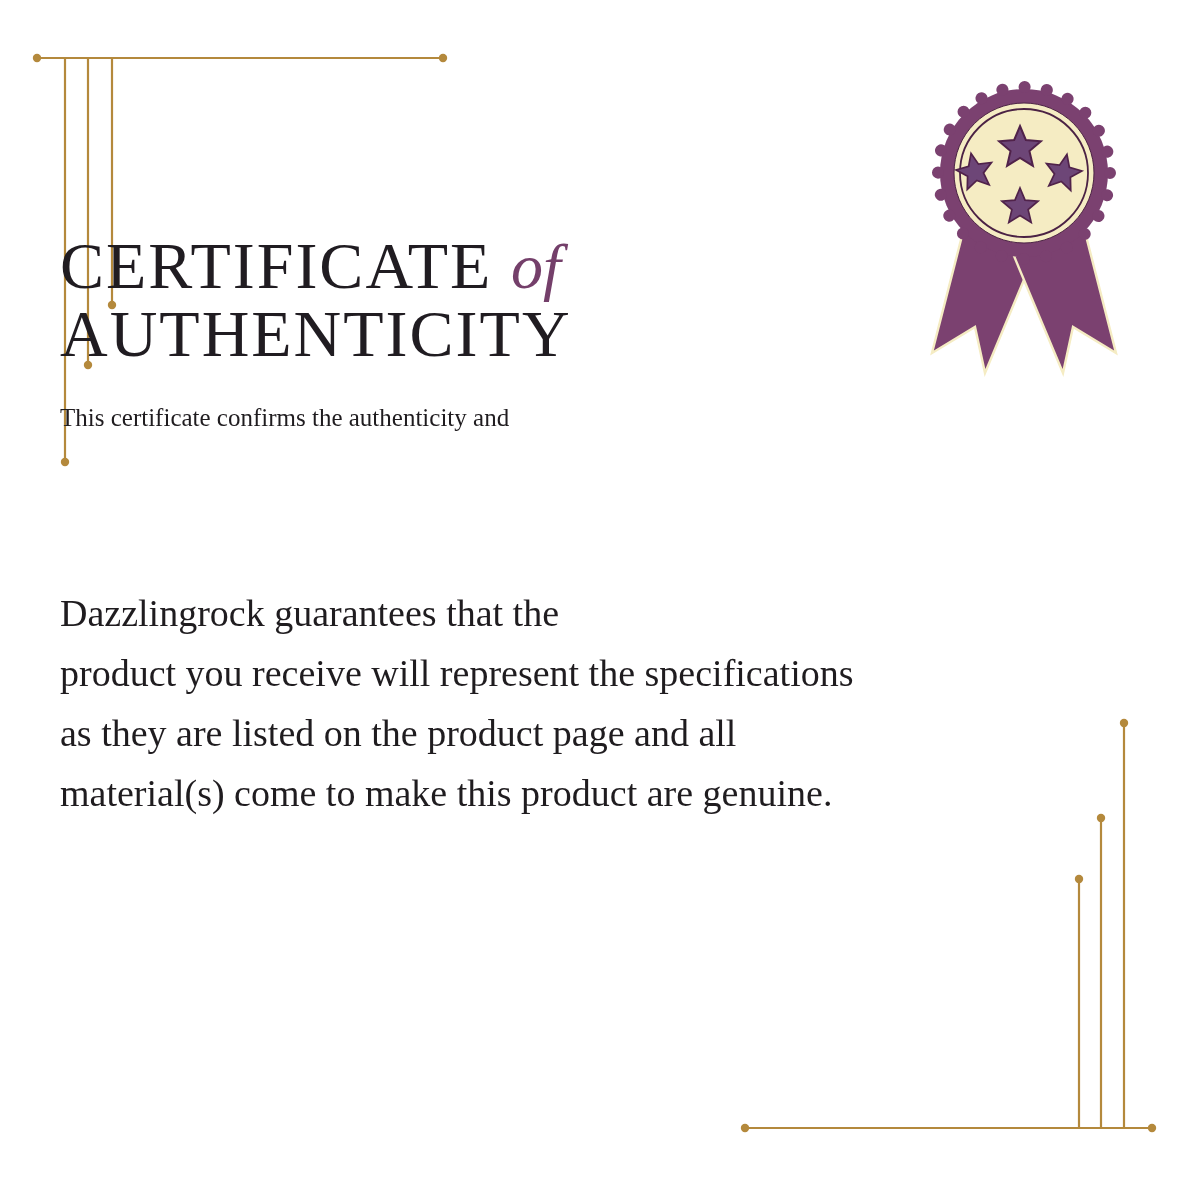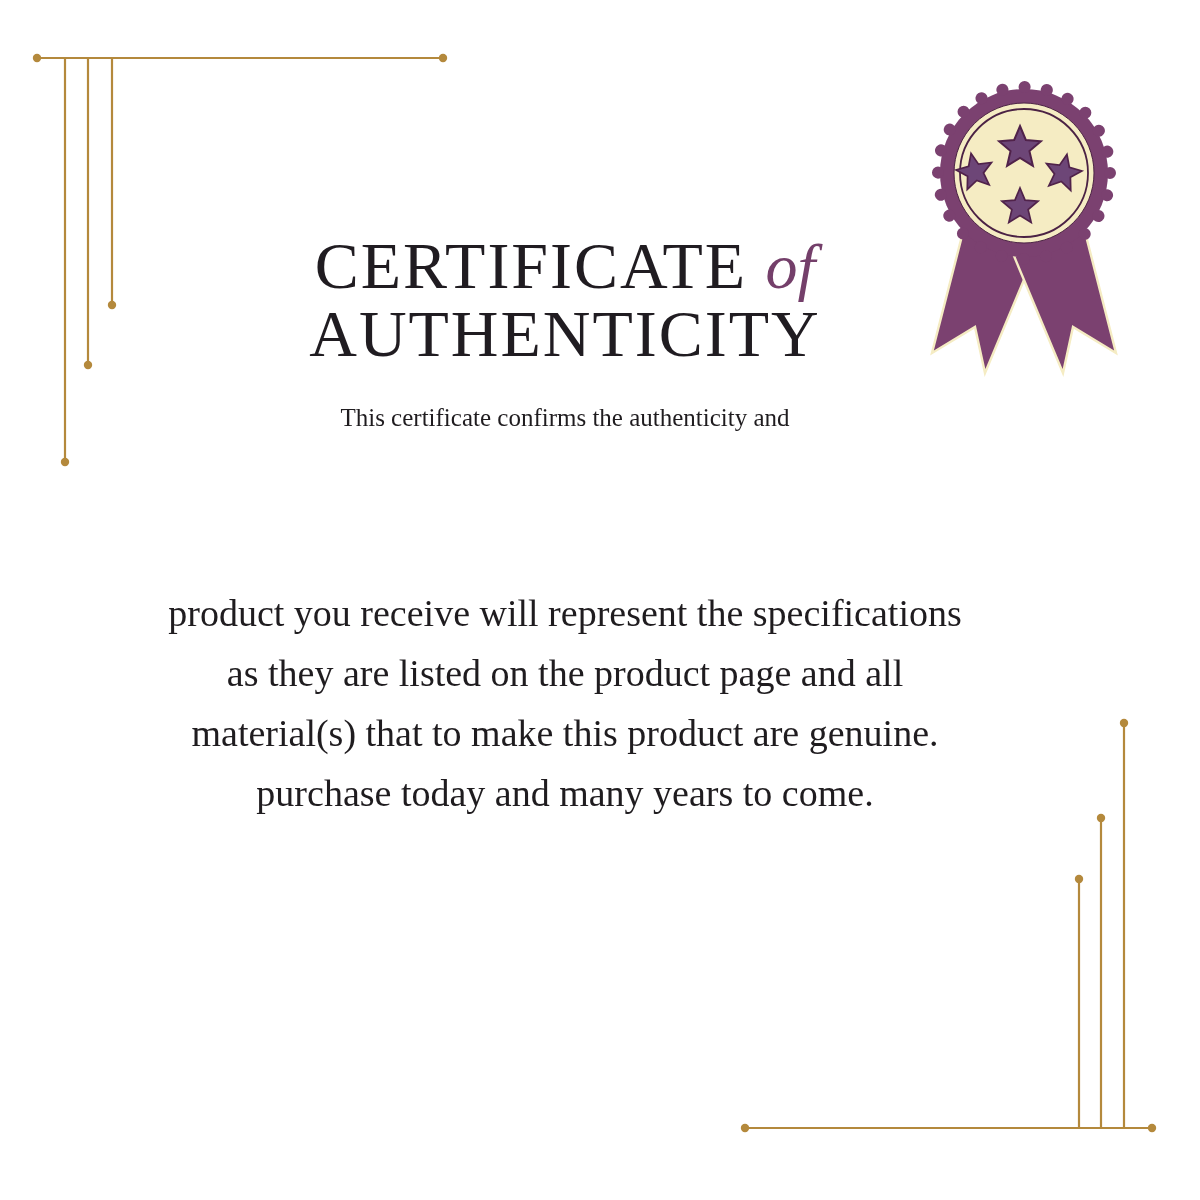--- a/index.html
+++ b/index.html
@@ -30,21 +30,20 @@
     top: 78px;
     width: 200px;
     height: 300px;
   }
   .content {
     position: absolute;
     left: 60px;
     top: 0;
     width: 1010px;
     height: 988px;
-    text-align: center;
   }
   .title {
     position: absolute;
     top: 232px;
     left: 0;
     width: 100%;
     margin: 0;
     font-size: 66px;
     line-height: 67px;
     font-weight: 400;
@@ -141,20 +140,20 @@
     <h1 class="title">
       <span class="line"><span>CERTIFICATE</span> <span class="of-word">of</span></span>
       <span class="line">AUTHENTICITY</span>
     </h1>
 
     <p class="subtitle">
       <span class="line">This certificate confirms the authenticity and</span>
     </p>
 
     <p class="body-text">
+      <span class="line">Dazzlingrock guarantees that the</span>
       <span class="line">product you receive will represent the specifications</span>
       <span class="line">as they are listed on the product page and all</span>
-      <span class="line">material(s) that to make this product are genuine.</span>
-      <span class="line">purchase today and many years to come.</span>
+      <span class="line">material(s) come to make this product are genuine.</span>
     </p>
   </div>
 
 </div>
 
 </body></html>

